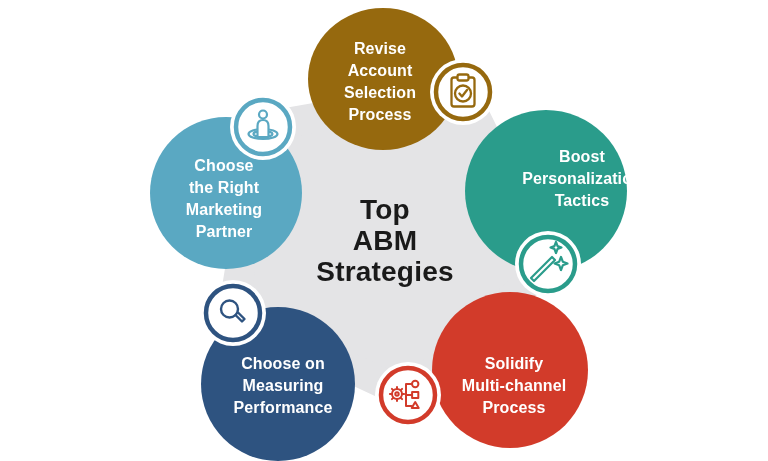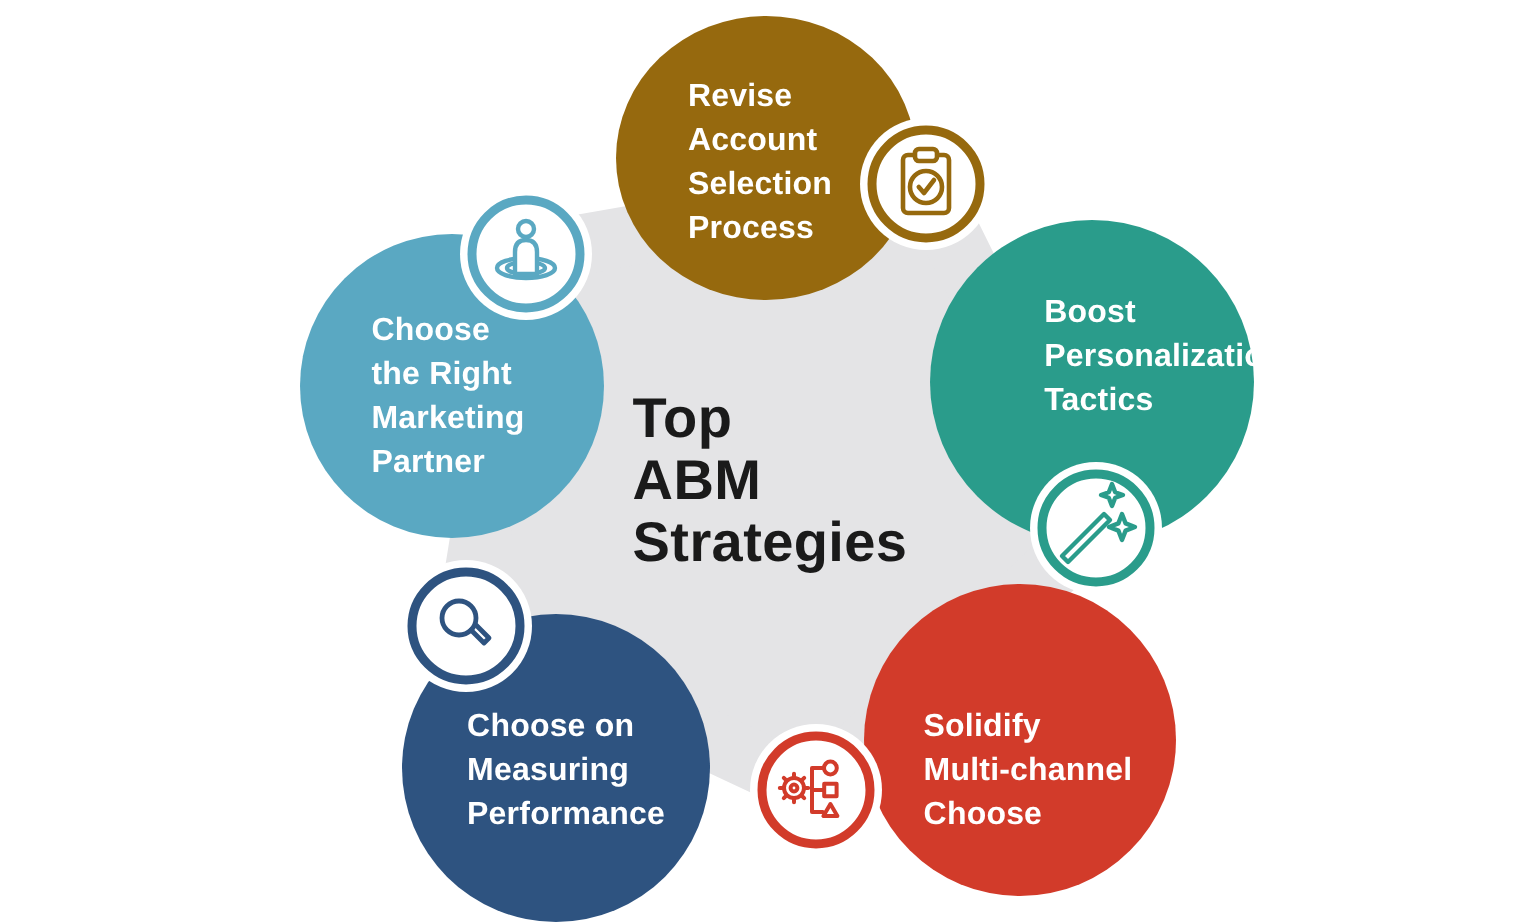--- a/index.html
+++ b/index.html
@@ -8,31 +8,32 @@
     width: 768px;
     height: 461px;
     background: #ffffff;
     overflow: hidden;
     font-family: "Liberation Sans", sans-serif;
   }
   .scene-svg { position: absolute; left: 0; top: 0; }
   .label {
     position: absolute;
     transform: translate(-50%, -50%);
-    text-align: left;
+    text-align: center;
     white-space: pre-line;
     color: #ffffff;
     font-weight: 700;
     font-size: 16px;
     line-height: 22px;
     letter-spacing: 0.1px;
   }
   .center-title {
     position: absolute;
     transform: translate(-50%, -50%);
+    text-align: center;
     white-space: pre-line;
     color: #1a1a1a;
     font-weight: 800;
     font-size: 28px;
     line-height: 31px;
     letter-spacing: 0.2px;
   }
 </style>
 </head>
 <body>
@@ -99,21 +100,21 @@
 Account
 Selection
 Process</div>
 
   <div class="label" style="left:543px; top:179px;margin-left:39px;">Boost
 Personalization
 Tactics</div>
 
   <div class="label" style="left:514px; top:386px;">Solidify
 Multi-channel
-Choose</div>
+Process</div>
 
   <div class="label" style="left:283px; top:386px;">Choose on
 Measuring
 Performance</div>
 
   <div class="label" style="left:224px; top:199px;">Choose
 the Right
 Marketing
 Partner</div>
 

